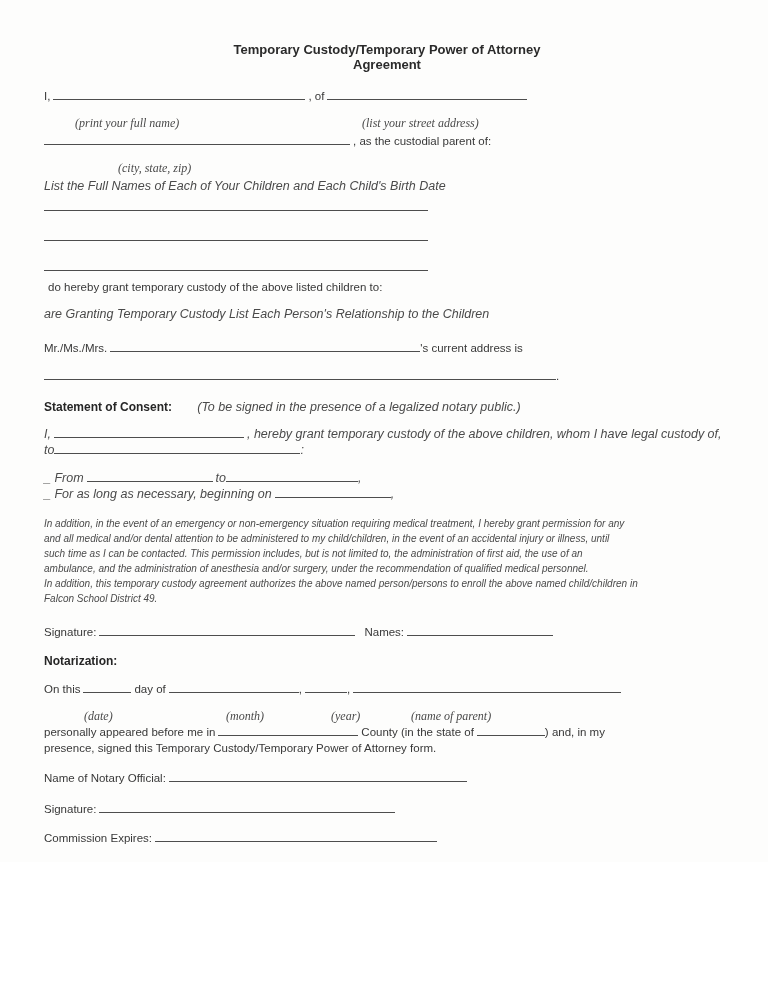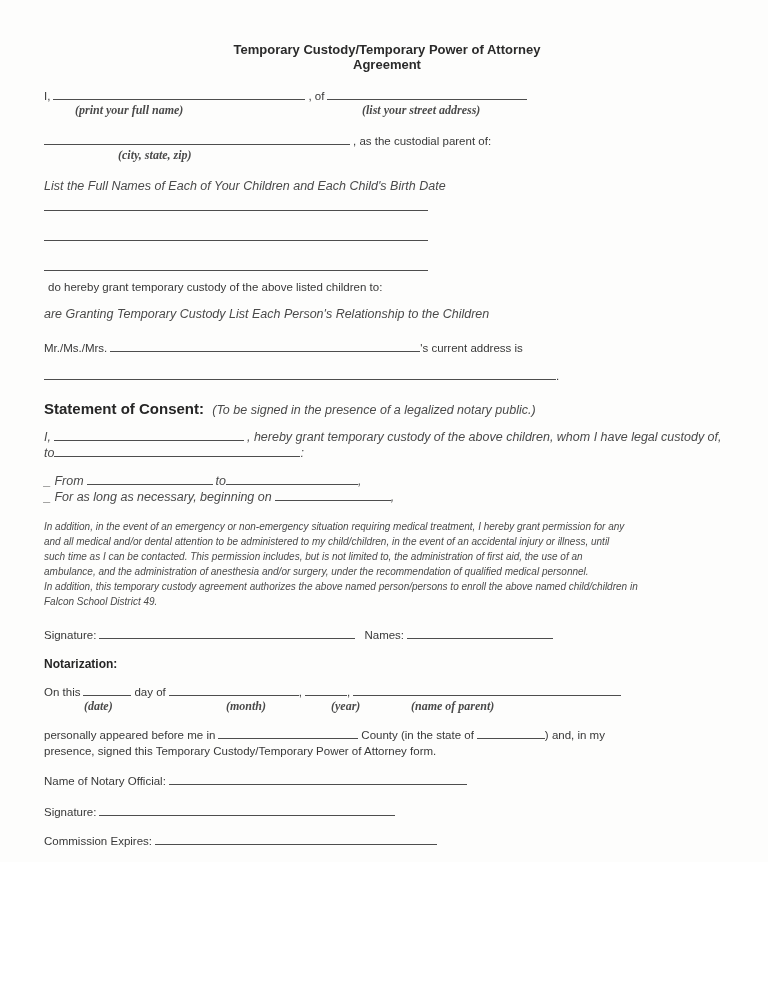--- a/index.html
+++ b/index.html
@@ -11,21 +11,21 @@
     overflow:hidden;
   }
   .title{ text-align:center; font-weight:bold; font-size:13px; line-height:15px; color:#2a2a2a; width:686px;}
   .row{ white-space:nowrap; }
   .sans{ font-family:"Liberation Sans",sans-serif; font-size:11.5px; color:#383838;}
   .ital{ font-family:Liberation Sans, sans-serif; font-style:italic; font-size:12.5px; color:#4a4a4a;}
   .ital-sm{ font-family:"Liberation Serif",serif; font-style:italic; font-size:12px; color:#4a4a4a;}
   .bold{ font-weight:bold; color:#262626; }
   .blank{ display:inline-block; border-bottom:1px solid #4d4d4d; height:11px; margin:0 3px; vertical-align:baseline;}
   .hintrow{ position:relative; height:16px; }
-  .hintrow span{ position:absolute; top:1px;font-weight:bold; }
+  .hintrow span{ position:absolute; top:14px; }
   .ruleline{ width:384px; border-bottom:1px solid #4d4d4d; height:29px; }
   .ruleline.first{ height:17px; }
   .para div{ line-height:15px; white-space:nowrap; }
   
   .w-name{width:252px}.w-addr{width:200px}.w-city{width:306px}
   .w-mr{width:310px}.w-fulladdr{width:512px}
   .w-cname{width:190px}.w-cto{width:246px}
   .w-from1{width:126px}.w-from2{width:132px}.w-begin{width:116px}
   .w-sig{width:256px}.w-date{width:146px}
   .w-d{width:48px}.w-m{width:130px}.w-y{width:42px}.w-p{width:268px}
@@ -72,22 +72,22 @@
   </div>
 
   <div class="row mt18">
     <span class="sans">Mr./Ms./Mrs.</span><span class="blank w-mr"></span><span class="sans" style="margin-left:-3px">'s current address is</span>
   </div>
   <div class="row mt14">
     <span class="blank w-fulladdr" style="margin-left:0"></span><span class="sans" style="margin-left:-3px">.</span>
   </div>
 
   <div class="row mt18">
-    <span class="sans bold" style="font-size:15px">Statement of Consent:</span>
-    <span class="ital" style="margin-left:5px">(To be signed in the presence of a legalized notary public.)</span>
+    <span class="sans bold" style="font-size:12px">Statement of Consent:</span>
+    <span class="ital" style="margin-left:22px">(To be signed in the presence of a legalized notary public.)</span>
   </div>
 
   <div class="ital mt12 lh16">
     <div class="row">
       <span>I,</span><span class="blank w-cname"></span><span>, hereby grant temporary custody of the above children, whom I have legal custody of,</span>
     </div>
     <div class="row">
       <span>to</span><span class="blank w-cto" style="margin-left:0"></span><span style="margin-left:-3px">:</span>
     </div>
   </div>

